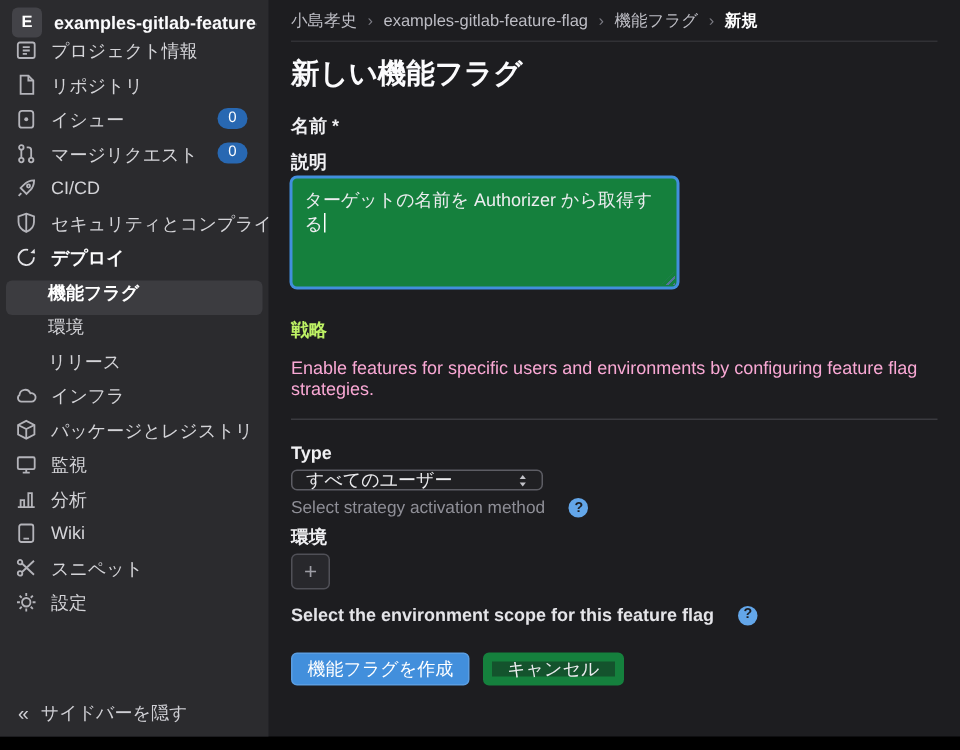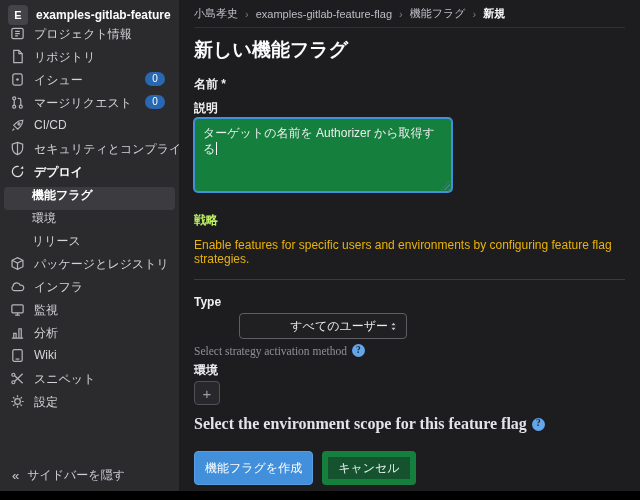--- a/index.html
+++ b/index.html
@@ -77,50 +77,50 @@
     cursor:text; overflow:hidden;
   }
   .caret { display:inline-block; width:1px; height:13px; background:#fff; vertical-align:-2px; margin-left:1px; }
   .resize-handle {
     position:absolute; right:1px; bottom:1px; width:9px; height:9px;
     clip-path:polygon(100% 0,100% 100%,0 100%);
     background:repeating-linear-gradient(135deg, transparent 0 2px, #55749a 2px 3.2px);
   }
 
   .section-title { font-size:12px; font-weight:bold; color:#bef264; margin:18px 0 0; line-height:20px; }
-  .section-desc { font-size:12px; color:#eab308; margin:8px 0 0; line-height:14px; }
+  .section-desc { font-size:12px; color:#f9a8d4; margin:8px 0 0; line-height:14px; }
   .divider { border:none; border-top:1px solid #3a3a3f; margin:13px 0 0; }
 
   .select {
-    margin-top:4px; width:168px; height:26px;
+    margin-top:4px; width:168px; height:14px;
     border:1px solid #5d5d64; border-radius:4px; background:#202023;
-    display:flex; align-items:center; justify-content:flex-end;
-    padding:0 7px 0 9px; font-size:12px; color:#ececef; cursor:pointer;margin-left:45px;
+    display:flex; align-items:center; justify-content:space-between;
+    padding:0 7px 0 9px; font-size:12px; color:#ececef; cursor:pointer;
   }
   .updown { width:11px; height:13px; color:#c3c3c9; flex-shrink:0; }
 
-  .help-row { display:flex; align-items:center; gap:5px; margin-top:5px; font-size:11.5px;font-family:Liberation Serif, serif; }
+  .help-row { display:flex; align-items:center; gap:16px; margin-top:5px; font-size:11.5px; }
   .help-muted { color:#8f8f97; }
-  .help-bright { color:#e4e4e8; font-weight:bold; font-size:16px; }
+  .help-bright { color:#e4e4e8; font-weight:bold; font-size:12px; }
   .help-icon {
     width:13px; height:13px; border-radius:50%; background:#63a6e9;
     color:#1d1d20; font-size:9.5px; font-weight:bold; line-height:1;
     display:inline-flex; align-items:center; justify-content:center;
     flex-shrink:0; cursor:pointer;
   }
 
   .add-btn {
     margin-top:4px; width:26px; height:24px; border-radius:4px;
     background:#28282c; border:1px solid #505057; color:#9e9ea6; font-size:15px;
     display:flex; align-items:center; justify-content:center; cursor:pointer;
   }
 
   .actions { display:flex; gap:9px; margin-top:18px; }
   .btn {
-    height:34px; padding:0 10px; border-radius:4px; font-size:12px;
+    height:22px; padding:0 10px; border-radius:4px; font-size:12px;
     display:flex; align-items:center; cursor:pointer; white-space:nowrap;
   }
   .btn-primary { background:#428fdc; border:1px solid #5a9de1; color:#fff; }
   .btn-default { background:#14532d; border:6px solid #15803d; color:#ececef; }
 </style>
 </head>
 <body>
 
 <div class="app">
 
@@ -213,34 +213,34 @@
       <li class="nav-item sub">
         <span>環境</span>
       </li>
       <li class="nav-item sub">
         <span>リリース</span>
       </li>
 
       <li class="nav-item">
         <span class="icon">
           <svg viewBox="0 0 16 16" fill="none" stroke="currentColor" stroke-width="1.3">
+              <path d="M4.5 12.5h7a3 3 0 10-.6-5.9A4 4 0 003.2 7.8 2.6 2.6 0 004.5 12.5z"></path>
+            </svg>
+        </span>
+        <span>インフラ</span>
+      </li>
+
+      <li class="nav-item">
+        <span class="icon">
+          <svg viewBox="0 0 16 16" fill="none" stroke="currentColor" stroke-width="1.3">
               <path d="M8 1.7l5.8 2.9v6.8L8 14.3 2.2 11.4V4.6z"></path>
               <path d="M2.2 4.6L8 7.5l5.8-2.9M8 7.5v6.8"></path>
             </svg>
         </span>
         <span>パッケージとレジストリ</span>
-      </li>
-
-      <li class="nav-item">
-        <span class="icon">
-          <svg viewBox="0 0 16 16" fill="none" stroke="currentColor" stroke-width="1.3">
-              <path d="M4.5 12.5h7a3 3 0 10-.6-5.9A4 4 0 003.2 7.8 2.6 2.6 0 004.5 12.5z"></path>
-            </svg>
-        </span>
-        <span>インフラ</span>
       </li>
 
       <li class="nav-item">
         <span class="icon">
           <svg viewBox="0 0 16 16" fill="none" stroke="currentColor" stroke-width="1.3">
               <rect x="2" y="3" width="12" height="8.5" rx="1"></rect>
               <path d="M8 11.5V14M5.5 14h5"></path>
             </svg>
         </span>
         <span>監視</span>

